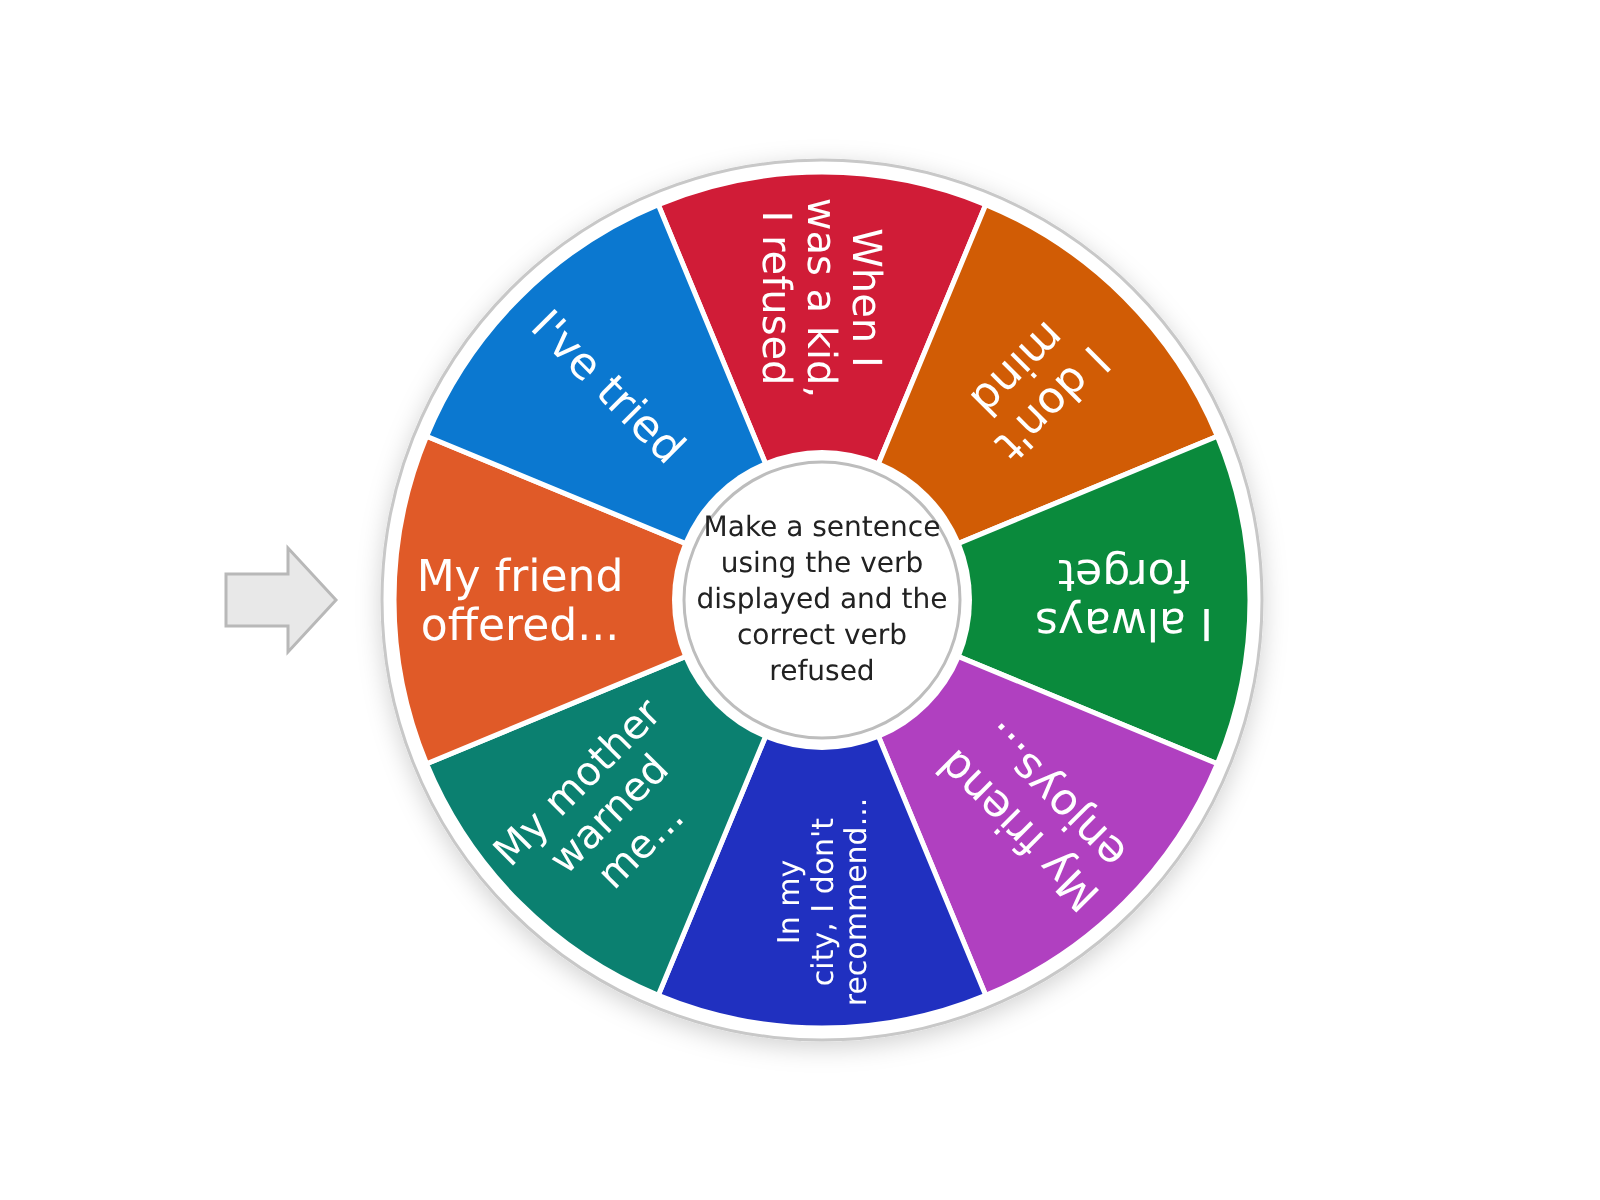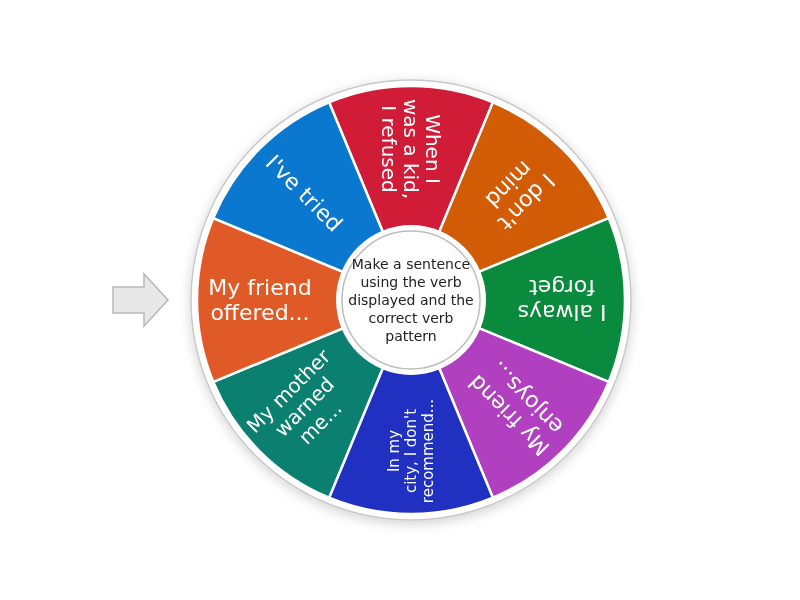--- a/index.html
+++ b/index.html
@@ -59,18 +59,18 @@
         <path d="M411 300 L213.28978004258462 381.8942545261292 A214 214 0 0 1 213.2897800425846 218.1057454738709 Z" fill="#e05a28" stroke="#ffffff" stroke-width="2.5"></path>
         <text class="seg-label" font-size="22" text-anchor="middle" transform="translate(260 300) rotate(0)"><tspan x="0" y="-4.6">My friend</tspan><tspan x="0" y="20.0">offered...</tspan></text>
       </g>
       <g>
         <path d="M411 300 L213.2897800425846 218.1057454738709 A214 214 0 0 1 329.10574547387085 102.28978004258462 Z" fill="#0b78d0" stroke="#ffffff" stroke-width="2.5"></path>
         <text class="seg-label" font-size="22" text-anchor="middle" transform="translate(304.2268760408313 193.2268760408313) rotate(45)"><tspan x="0" y="7.7">I've tried</tspan></text>
       </g>
       <circle cx="411" cy="300" r="75" fill="#ffffff"></circle>
       <circle cx="411" cy="300" r="69" fill="#ffffff" stroke="#bdbdbd" stroke-width="1.5"></circle>
     </svg>
-  <div id="hub-text">Make a sentence using the verb displayed and the correct verb pattern</div>
+  <div id="hub-text">Make a sentence using the verb displayed and the correct verb refused</div>
 </div>
 
 <svg id="pointer" width="60" height="56">
   <path d="M1 15 L32 15 L32 2 L56 28 L32 54 L32 41 L1 41 Z" fill="#e8e8e8" stroke="#b8b8b8" stroke-width="1.5"></path>
 </svg>
 
 </body></html>

